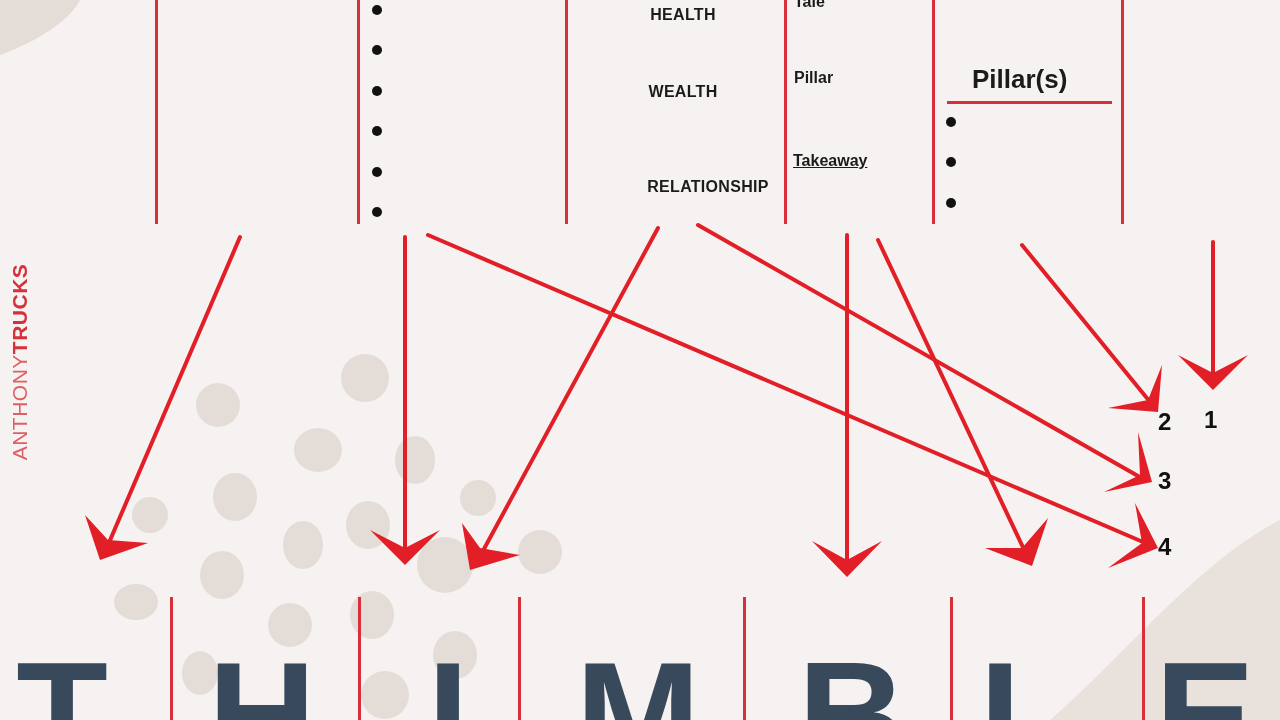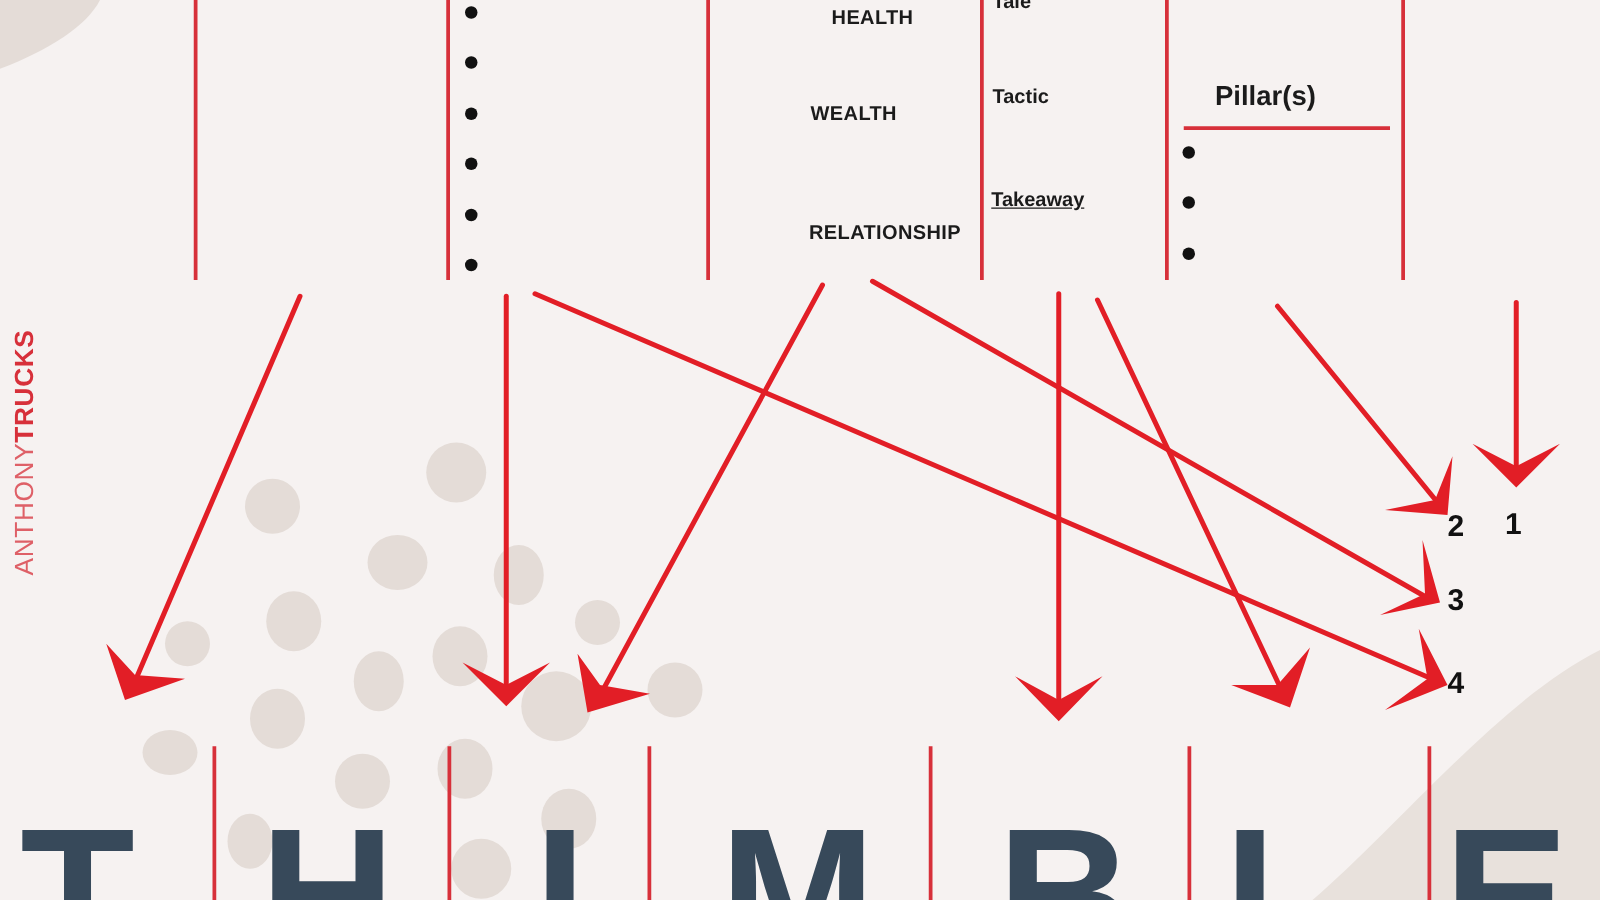--- a/index.html
+++ b/index.html
@@ -7,21 +7,21 @@
       width: 1280px; height: 720px; overflow: hidden; position: relative;
       background: #f6f2f1;
       font-family: "Liberation Sans", sans-serif;
     }
     .abs { position: absolute; }
     .vline { position: absolute; width: 3px; background: #d7303a; }
     .dot { position: absolute; width: 10px; height: 10px; border-radius: 50%; background: #111; }
     .label { position: absolute; color: #1b1b1b; font-weight: bold; white-space: nowrap; }
     .cat { font-size: 16px; letter-spacing: 0.3px; transform: translateX(-50%); }
     .tt { font-size: 16px; }
-    .pillar { font-size: 22px; }
+    .pillar { font-size: 26px; }
     .num { font-size: 24px; color: #111; font-weight: bold; position: absolute; }
     .big { position: absolute; font-size: 150px; font-weight: bold; color: #37495a; line-height: 1; transform: translateX(-50%); }
     .brand { position: absolute; left: -80px; top: 350px; transform: rotate(-90deg); transform-origin: center; width: 200px; text-align: center; font-size: 21px; letter-spacing: 0.5px; color: #d7303a; }
     .brand .light { font-weight: normal; opacity: 0.75; }
     .brand .bold { font-weight: bold; }
     svg.layer { position: absolute; left: 0; top: 0; }
   </style>
 </head>
 <body>
 
@@ -63,26 +63,26 @@
 
 <div>
   <div class="dot" style="left:372px; top:5px;"></div>
   <div class="dot" style="left:372px; top:45px;"></div>
   <div class="dot" style="left:372px; top:86px;"></div>
   <div class="dot" style="left:372px; top:126px;"></div>
   <div class="dot" style="left:372px; top:167px;"></div>
   <div class="dot" style="left:372px; top:207px;"></div>
 </div>
 
-<div class="label cat" style="left:698px; top:6px;text-align:center;">HEALTH</div>
+<div class="label cat" style="left:683px; top:6px;text-align:center;">HEALTH</div>
 <div class="label cat" style="left:683px; top:83px;">WEALTH</div>
 <div class="label cat" style="left:708px; top:178px;">RELATIONSHIP</div>
 
 <div class="label tt" style="left:794px; top:-7px;">Tale</div>
-<div class="label tt" style="left:794px; top:69px;">Tactic</div>
+<div class="label tt" style="left:794px; top:69px;">Pillar</div>
 <div class="label tt" style="left:793px; top:152px;text-decoration:underline;">Takeaway</div>
 
 <div class="label pillar" style="left:972px; top:64px;">Pillar(s)</div>
 <div class="abs" style="left:947px; top:101px; width:165px; height:3px; background:#d7303a;"></div>
 <div class="dot" style="left:946px; top:117px;"></div>
 <div class="dot" style="left:946px; top:157px;"></div>
 <div class="dot" style="left:946px; top:198px;"></div>
 
 <svg class="layer" width="1280" height="720">
   <defs>

